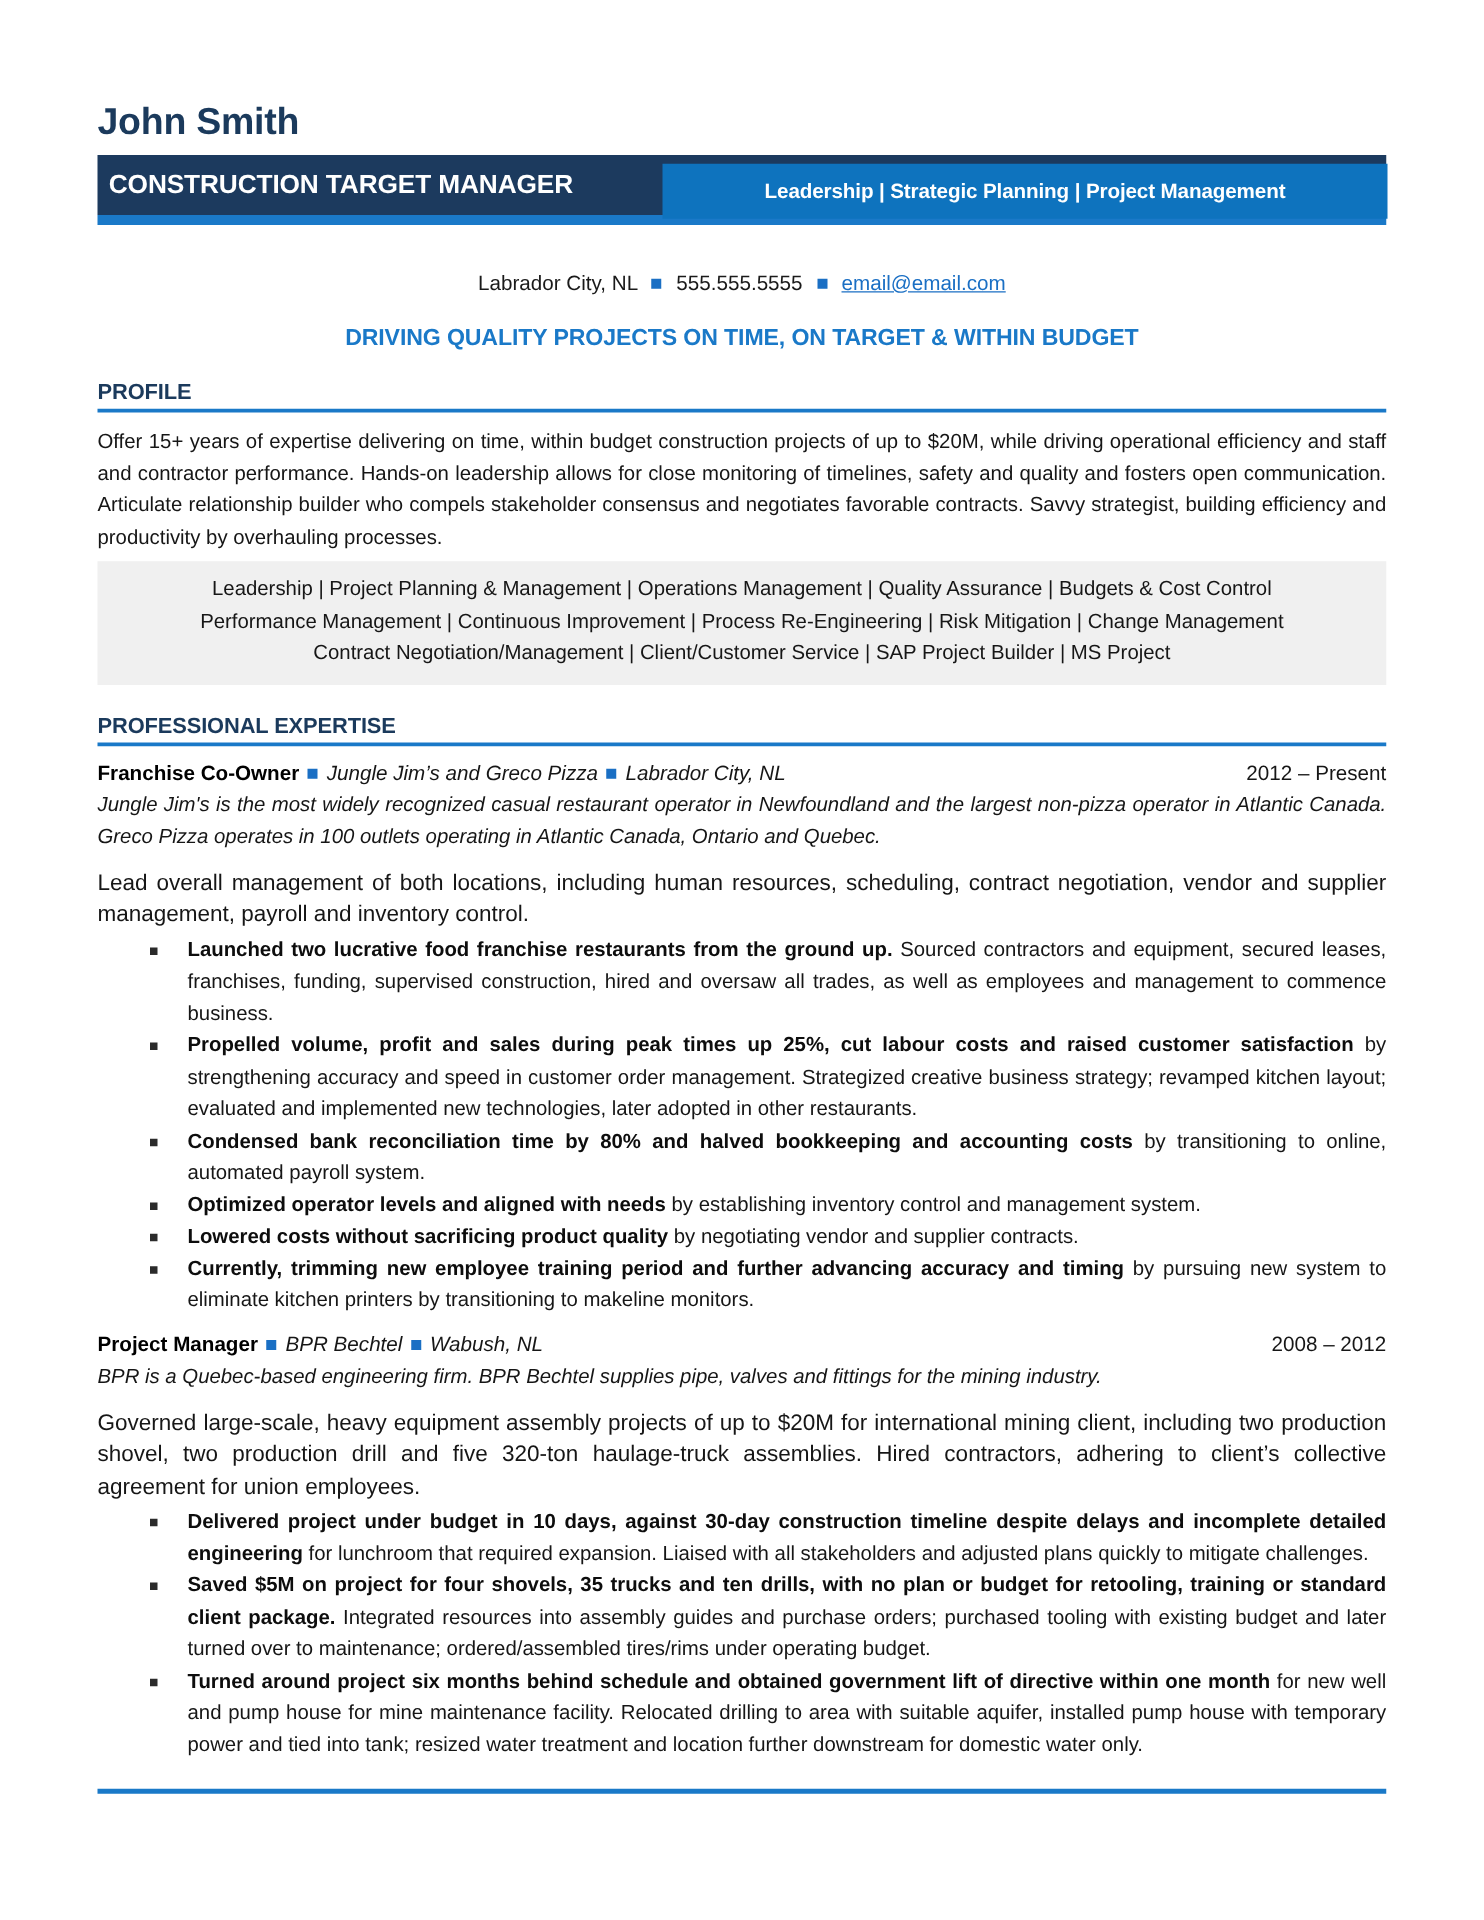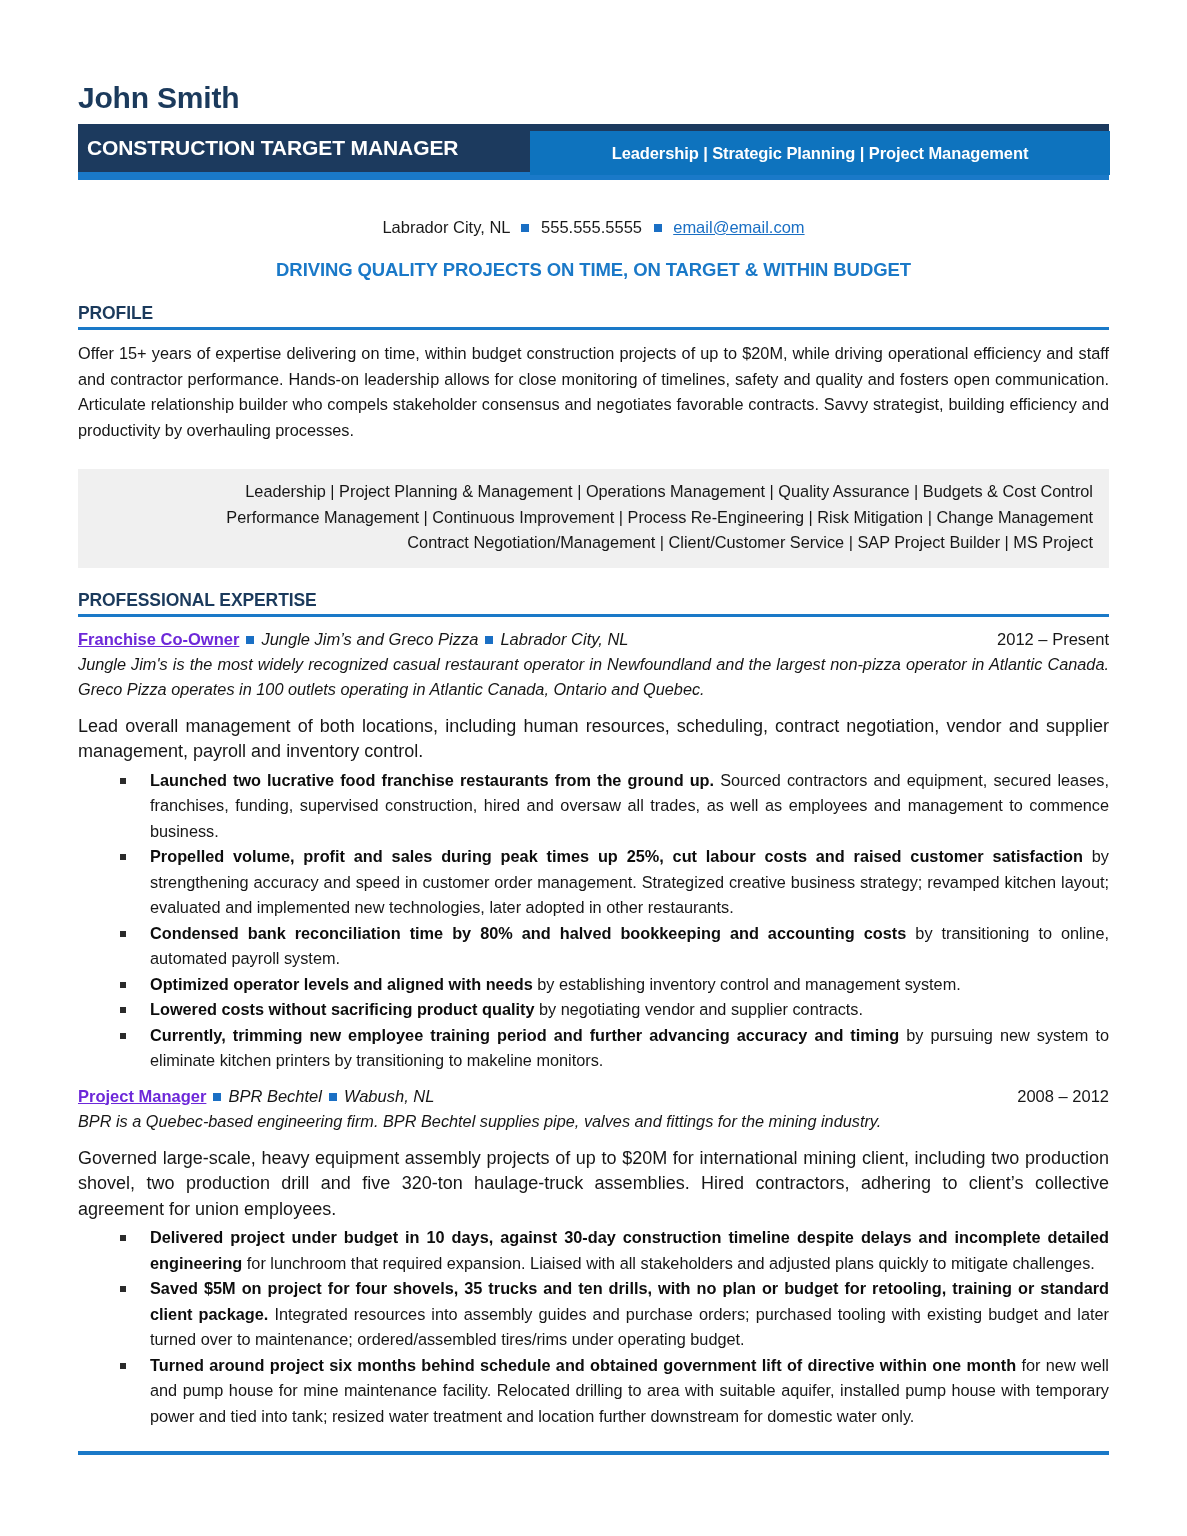--- a/index.html
+++ b/index.html
@@ -121,43 +121,42 @@
     font-size: 16.3px;
     line-height: 25.5px;
     text-align: justify;
     margin-top: 11px;
     color: #161616;
   }
 
   
   .competency-box {
     background: #f0f0f0;
-    margin-top: 26px;
+    margin-top: 6px;
     padding: 10px 16px 12px 16px;
-    text-align: right;
+    text-align: center;
   }
   .competency-box .line {
     font-size: 16.3px;
     line-height: 25.5px;
     color: #161616;
   }
 
   
   .job { margin-top: 13px; }
   .job-header {
     display: flex;
     align-items: baseline;
     justify-content: space-between;
     font-size: 16.5px;
   }
   .job-header-left { flex: 1 1 auto; }
   .job-role {
     font-weight: bold;
-    color: #6d28d9;
-    text-decoration: underline;
+    color: #000000;
   }
   .job-org, .job-loc {
     font-style: italic;
     color: #161616;
   }
   .job-dates {
     flex: 0 0 auto;
     white-space: nowrap;
     color: #161616;
     padding-left: 16px;

